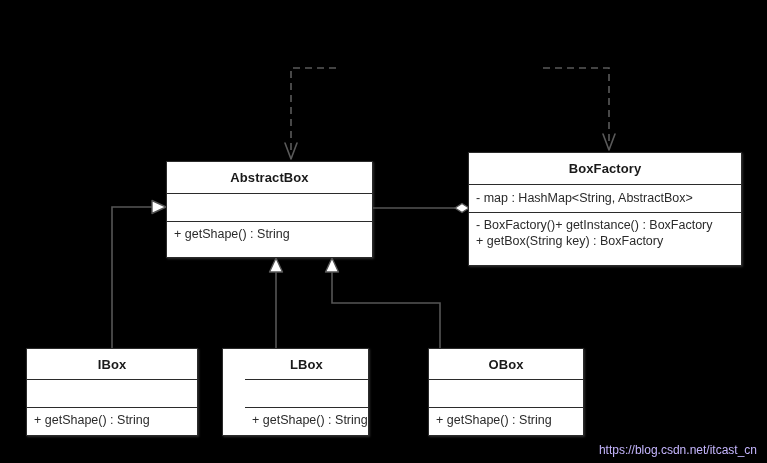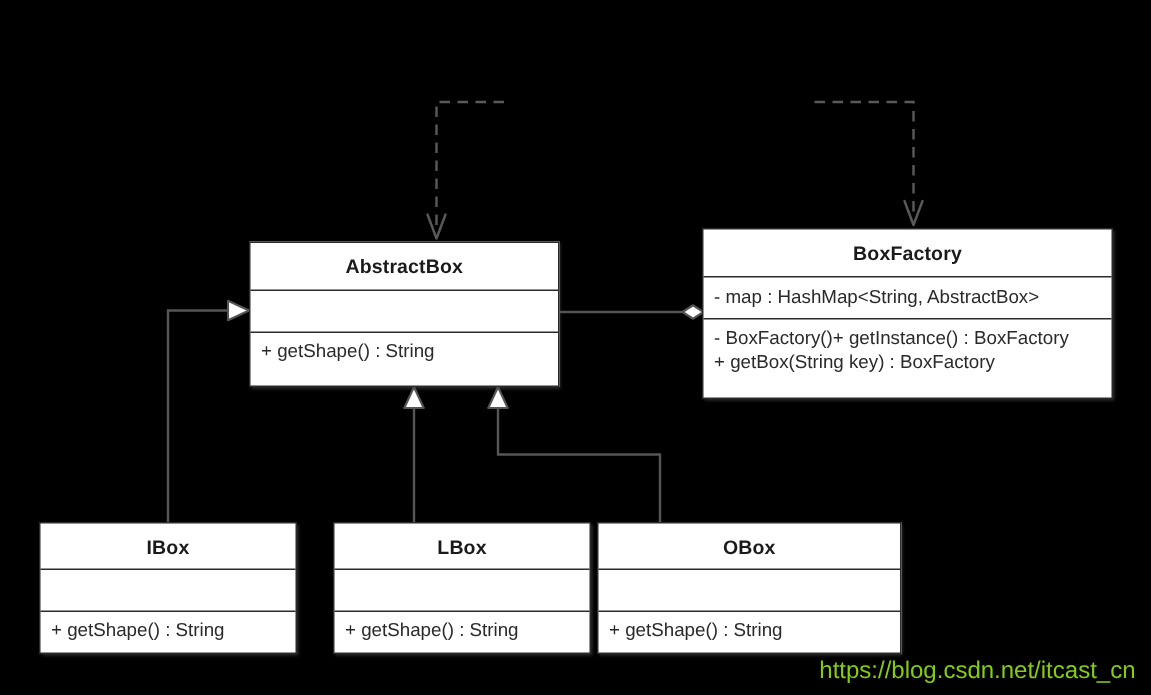--- a/index.html
+++ b/index.html
@@ -59,22 +59,22 @@
     left: 0;
     top: 0;
     width: 767px;
     height: 463px;
     pointer-events: none;
   }
   .watermark {
     position: absolute;
     right: 10px;
     bottom: 6px;
-    color: #84cc16;
-    font-size: 16px;
+    color: #c4b5fd;
+    font-size: 12px;
     font-family: "Liberation Sans", sans-serif;
     white-space: nowrap;
   }
 </style>
 </head>
 <body>
 
 <div id="canvas">
 
   <svg class="edges" viewBox="0 0 767 463" xmlns="http://www.w3.org/2000/svg">
@@ -137,29 +137,29 @@
   </div>
 
   <div class="uml-class" style="left:26px; top:348px; width:172px; height:88px;">
     <div class="cls-name" style="height:30px;">IBox</div>
     <div class="cls-attrs empty" style="height:28px;"></div>
     <div class="cls-ops">
       <div class="member">+ getShape() : String</div>
     </div>
   </div>
 
-  <div class="uml-class" style="left:222px; top:348px; width:172px; height:88px;">
+  <div class="uml-class" style="left:222px; top:348px; width:147px; height:88px;padding-left:22px;">
     <div class="cls-name" style="height:30px;">LBox</div>
     <div class="cls-attrs empty" style="height:28px;"></div>
     <div class="cls-ops">
       <div class="member">+ getShape() : String</div>
     </div>
   </div>
 
-  <div class="uml-class" style="left:398px; top:348px; width:203px; height:88px;">
+  <div class="uml-class" style="left:428px; top:348px; width:156px; height:88px;">
     <div class="cls-name" style="height:30px;">OBox</div>
     <div class="cls-attrs empty" style="height:28px;"></div>
     <div class="cls-ops">
       <div class="member">+ getShape() : String</div>
     </div>
   </div>
 
   <div class="watermark">https://blog.csdn.net/itcast_cn</div>
 
 </div>

